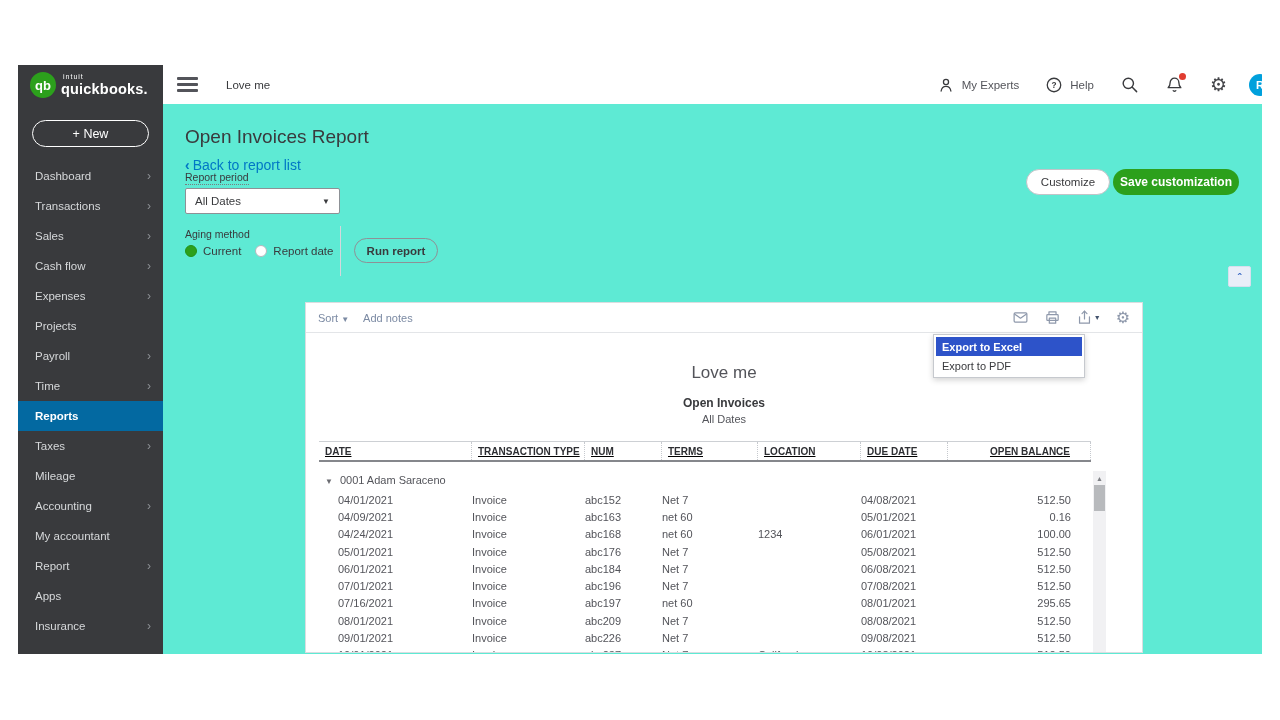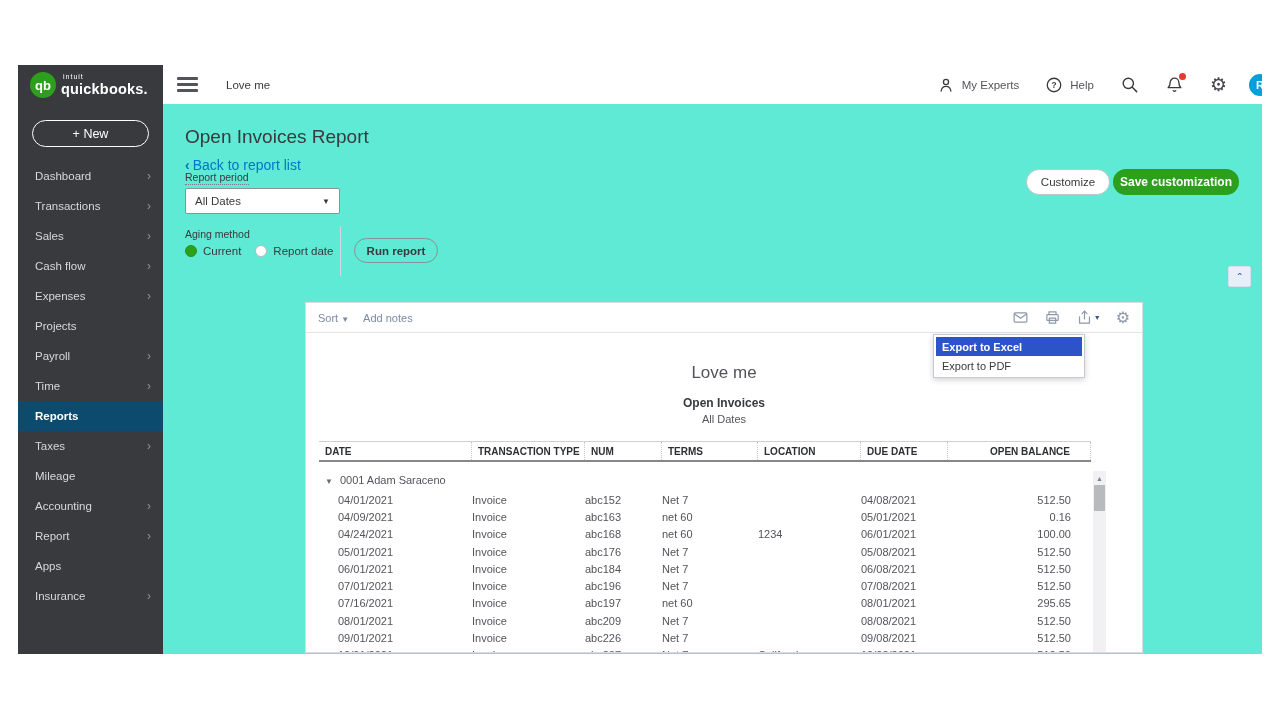--- a/index.html
+++ b/index.html
@@ -12,21 +12,21 @@
   .logo-area { height:40px; display:flex; align-items:center; padding-left:12px; }
   .logo-circle { width:26px; height:26px; border-radius:50%; background:#2ca01c; color:#fff; display:flex; align-items:center; justify-content:center; font-size:13px; font-weight:bold; }
   .logo-words { margin-left:5px; line-height:1; }
   .logo-intuit { font-size:7px; color:#fff; letter-spacing:1px; display:block; margin-bottom:1px; margin-left:2px; }
   .logo-product { font-size:14.5px; color:#fff; font-weight:bold; letter-spacing:.2px; }
   .new-btn { margin:15px 14px 0; height:27px; border:1px solid #fff; border-radius:15px; color:#fff; font-size:12.5px; display:flex; align-items:center; justify-content:center; cursor:pointer; background:transparent; }
   .nav { margin-top:14px; }
   .nav-item { height:30px; display:flex; align-items:center; padding:0 12px 0 17px; font-size:11.5px; color:#d6d8da; cursor:pointer; }
   .nav-item .nav-label { flex:1; }
   .nav-item .nav-chevron { color:#8d9095; font-size:12px; }
-  .nav-item.active { background:#0c4a6e; color:#fff; font-weight:bold; }
+  .nav-item.active { background:#0369a1; color:#fff; font-weight:bold; }
 
   
   .main { flex:1; display:flex; flex-direction:column; min-width:0; }
   .topbar { height:39px; background:#fff; display:flex; align-items:center; flex-shrink:0; }
   .hamburger { margin-left:14px; width:21px; cursor:pointer; }
   .hamburger span { display:block; height:2.5px; background:#53545a; margin:3.5px 0; border-radius:1px; }
   .company-name { margin-left:28px; font-size:11.5px; color:#393a3d; }
   .topbar-right { margin-left:auto; display:flex; align-items:center; }
   .tb-group { display:flex; align-items:center; margin-left:26px; cursor:pointer; }
   .tb-group svg { display:block; }
@@ -66,21 +66,21 @@
   .pt-icon { cursor:pointer; display:flex; align-items:center; color:#8e98ab; }
   .pt-gear { font-size:16px; line-height:1; color:#8e98ab; }
   .export-caret { font-size:7px; color:#44546e; margin-left:1px; }
 
   .report-heading { text-align:center; }
   .rh-company { margin-top:30px; font-size:17px; color:#53545a; }
   .rh-title { margin-top:13px; font-size:12px; font-weight:bold; color:#393a3d; }
   .rh-sub { margin-top:3px; font-size:11px; color:#53545a; }
 
   .rtable { position:absolute; left:13px; top:138px; width:772px; }
-  .thead { display:flex; height:21px; align-items:center; border-top:1px solid #cdd0d4; border-bottom:2px solid #85878c; }
+  .thead { display:flex; height:21px; align-items:center; border-top:1px solid #cdd0d4; border-bottom:2px solid #85878c;text-decoration:underline; }
   .hcell { font-size:10px; font-weight:bold; color:#2e2f33; padding-left:6px; border-right:1px dotted #c6c9ce; height:100%; display:flex; align-items:center; }
   .group-row { height:29px; display:flex; align-items:flex-end; padding:0 0 5px 6px; font-size:11px; color:#53545a; }
   .group-caret { font-size:8px; color:#6b6c72; margin-right:7px; }
   .trow { display:flex; height:17.3px; align-items:center; }
   .tcell { font-size:11px; color:#53545a; overflow:hidden; white-space:nowrap; }
   .c0 { width:153px; } .c1 { width:113px; } .c2 { width:77px; } .c3 { width:96px; } .c4 { width:103px; } .c5 { width:87px; }
   .c6 { width:143px; text-align:right; padding-right:20px; justify-content:flex-end; }
   .tcell.c0 { padding-left:19px; }
 
   .vscroll { position:absolute; left:787px; top:168px; width:13px; bottom:0; background:#f1f1f3; }
@@ -143,20 +143,23 @@
         <div class="nav-item">
           <span class="nav-label">Taxes</span>
           <span class="nav-chevron">›</span>
         </div>
         <div class="nav-item">
           <span class="nav-label">Mileage</span>
         </div>
         <div class="nav-item">
           <span class="nav-label">Accounting</span>
           <span class="nav-chevron">›</span>
+        </div>
+        <div class="nav-item">
+          <span class="nav-label">My accountant</span>
         </div>
         <div class="nav-item">
           <span class="nav-label">Report</span>
           <span class="nav-chevron">›</span>
         </div>
         <div class="nav-item">
           <span class="nav-label">Apps</span>
         </div>
         <div class="nav-item">
           <span class="nav-label">Insurance</span>

